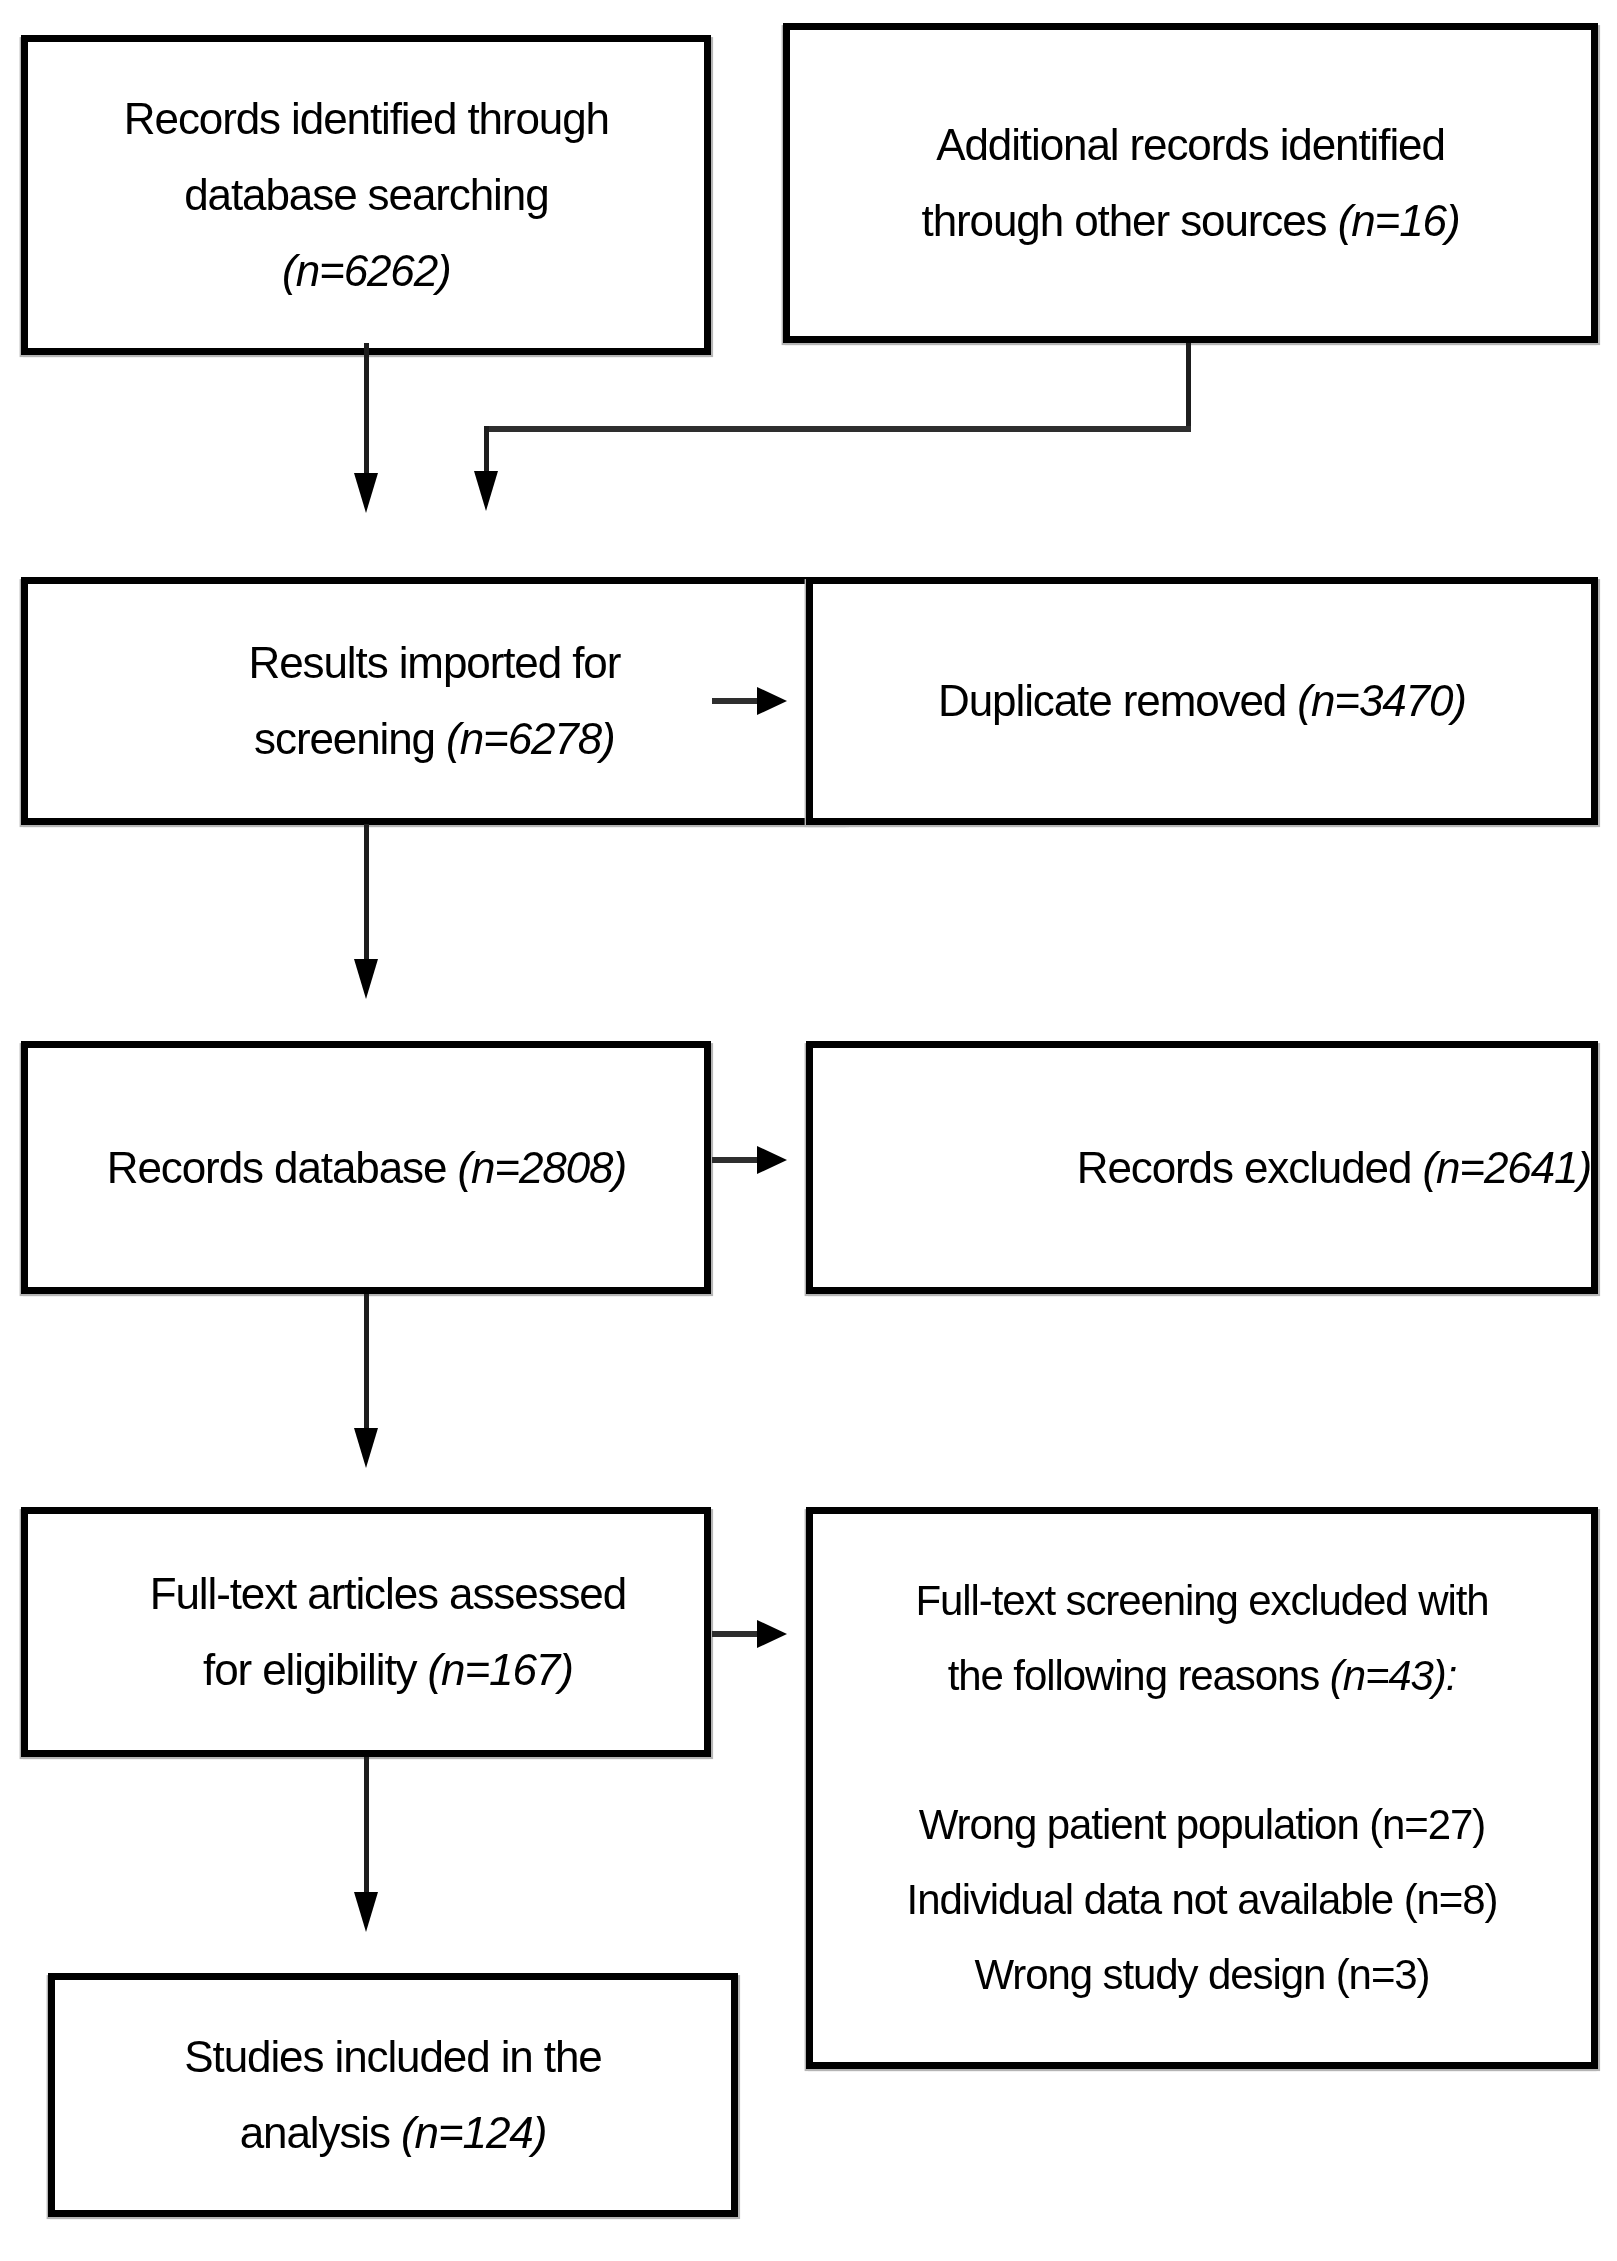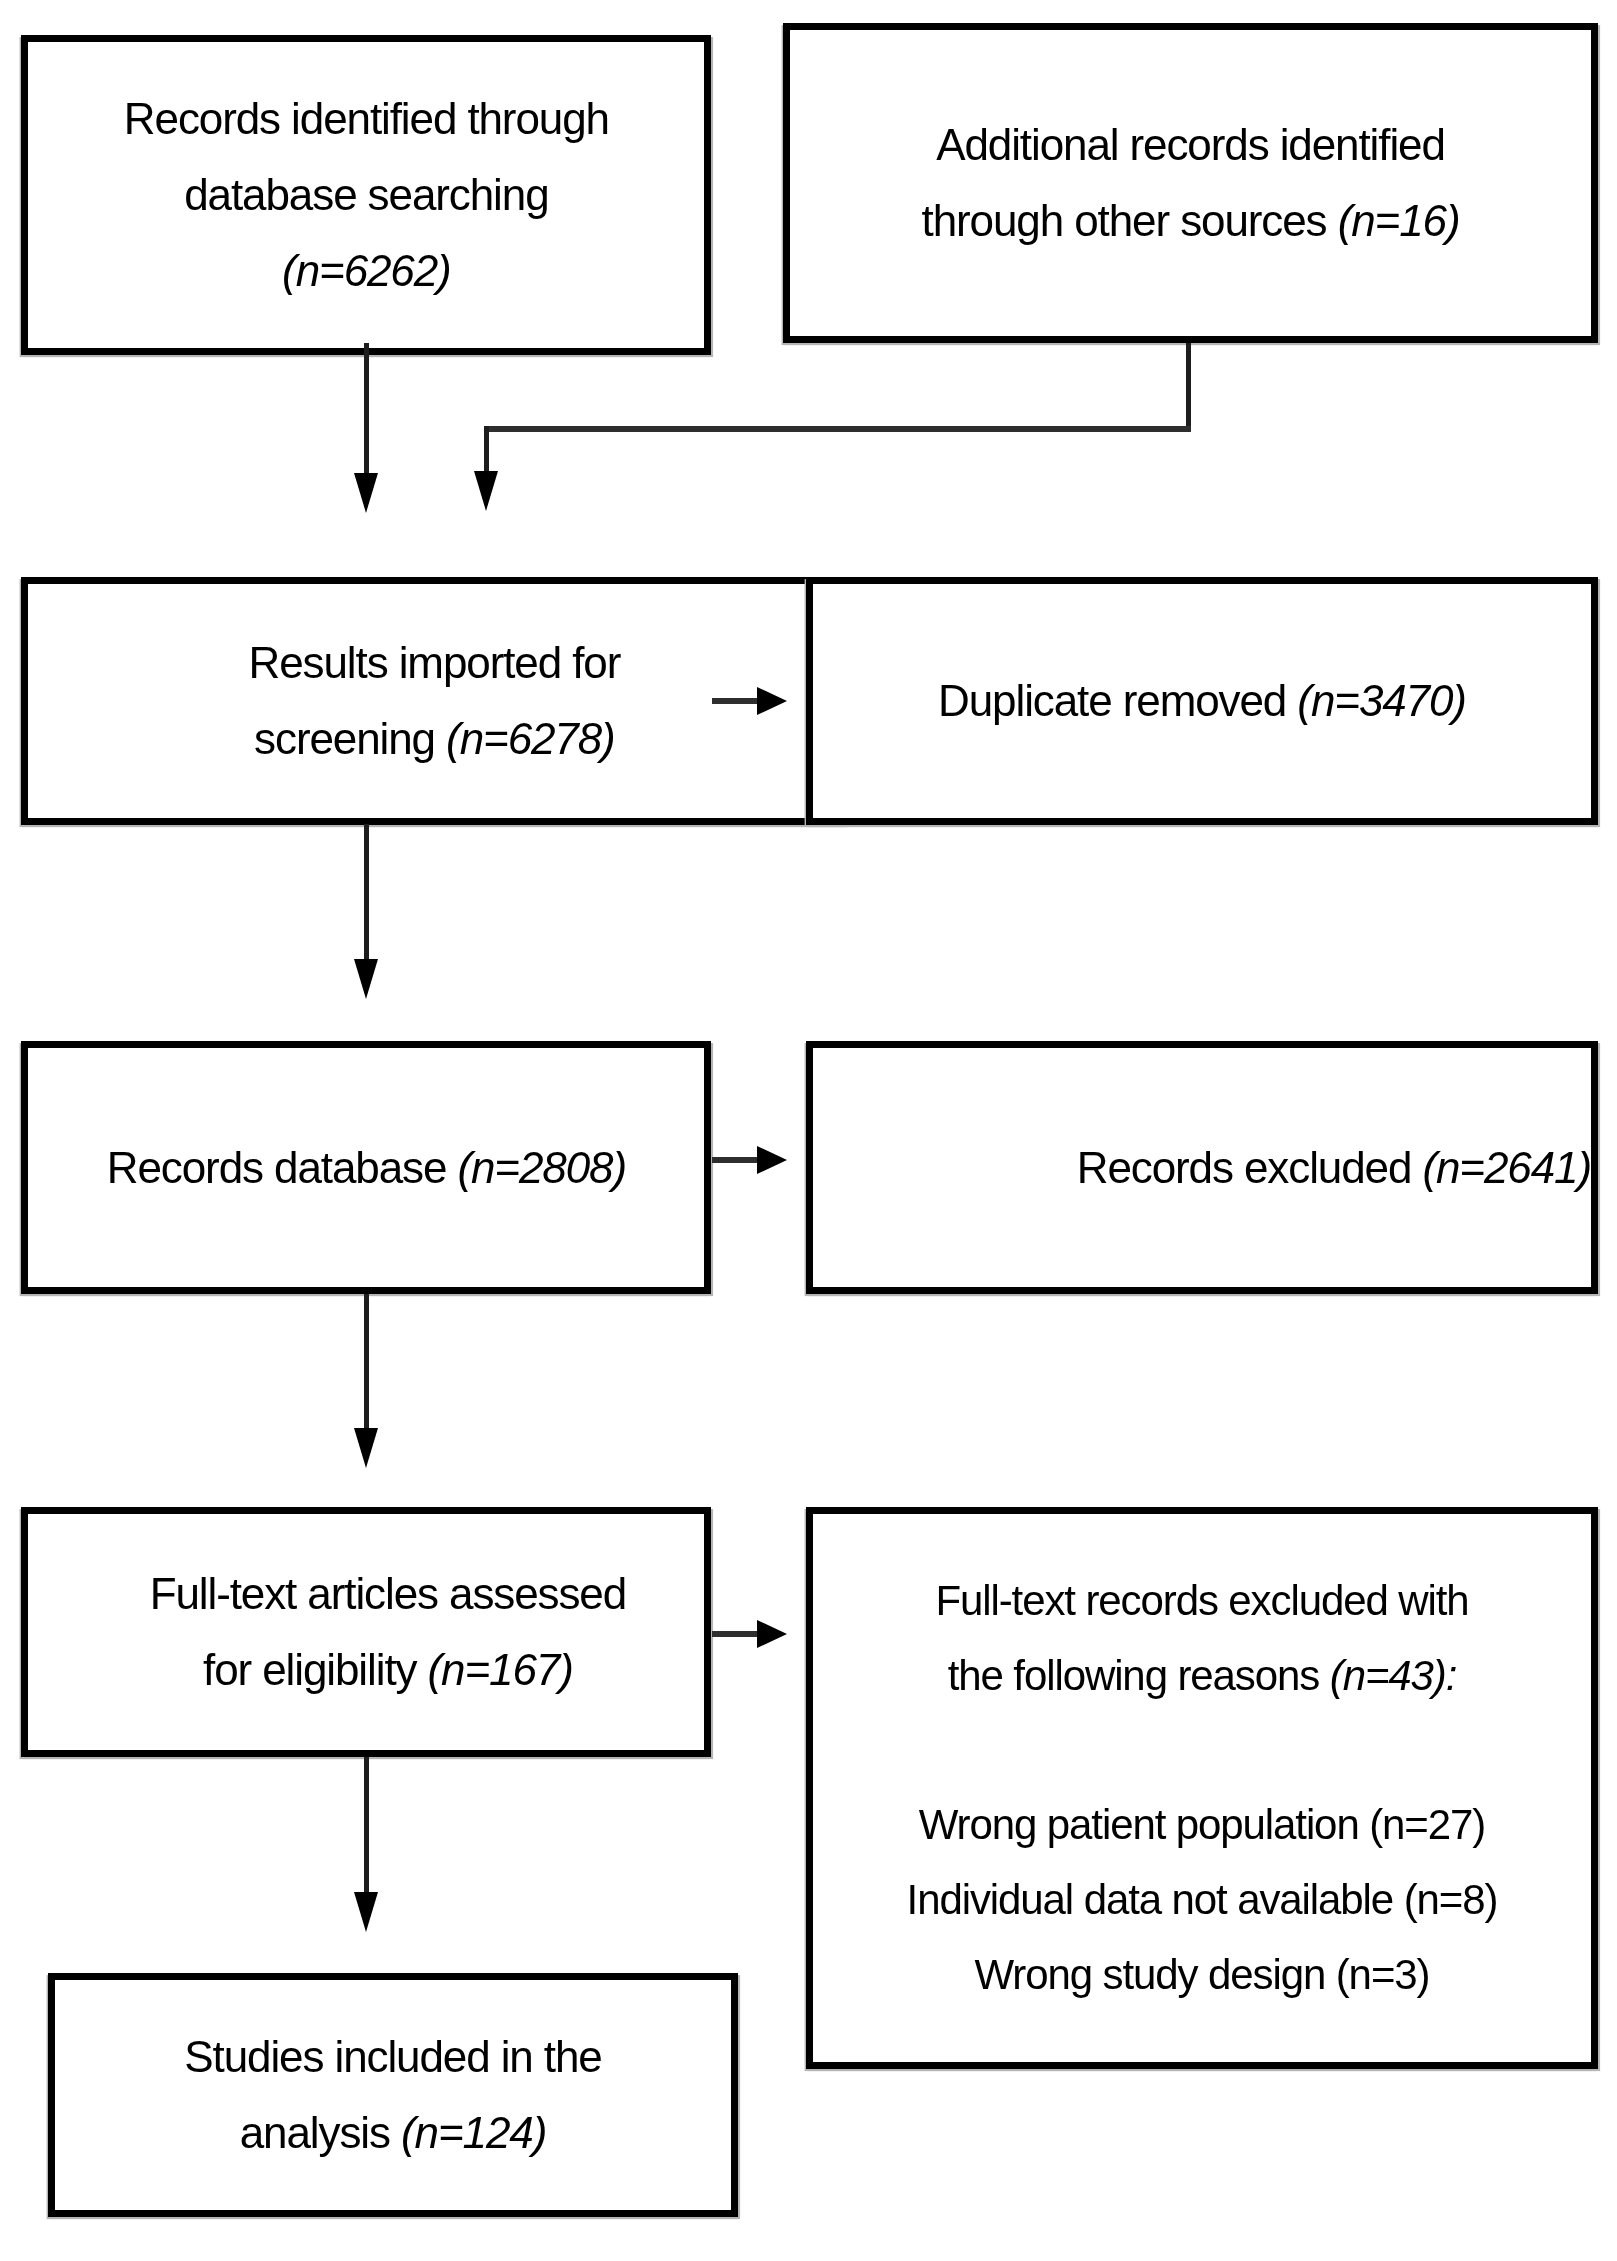--- a/index.html
+++ b/index.html
@@ -132,21 +132,21 @@
     <div class="shaft-v" style="left:364px; top:1294px; height:135px;"></div>
     <div class="head-down" style="left:354px; top:1428px;"></div>
   </div>
 
   <div class="box" style="left:21.4px; top:1507px; width:690px; height:250px;padding-left:43px;">
       <div class="line"><span>Full-text articles assessed</span></div>
       <div class="line"><span>for eligibility </span><em>(n=167)</em></div>
     </div>
 
   <div class="box box-reasons" style="left:806px; top:1507px; width:792px; height:562px;">
-      <div class="line"><span>Full-text records excluded with</span></div>
+      <div class="line"><span>Full-text screening excluded with</span></div>
       <div class="line"><span>the following reasons </span><em>(n=43):</em></div>
       <div class="line">&nbsp;</div>
       <div class="line"><span>Wrong patient population (n=27)</span></div>
       <div class="line"><span>Individual data not available (n=8)</span></div>
       <div class="line"><span>Wrong study design (n=3)</span></div>
     </div>
 
   <div>
     <div class="shaft-h" style="left:712px; top:1631px; width:48px;"></div>
     <div class="head-right" style="left:757px; top:1620px;"></div>

